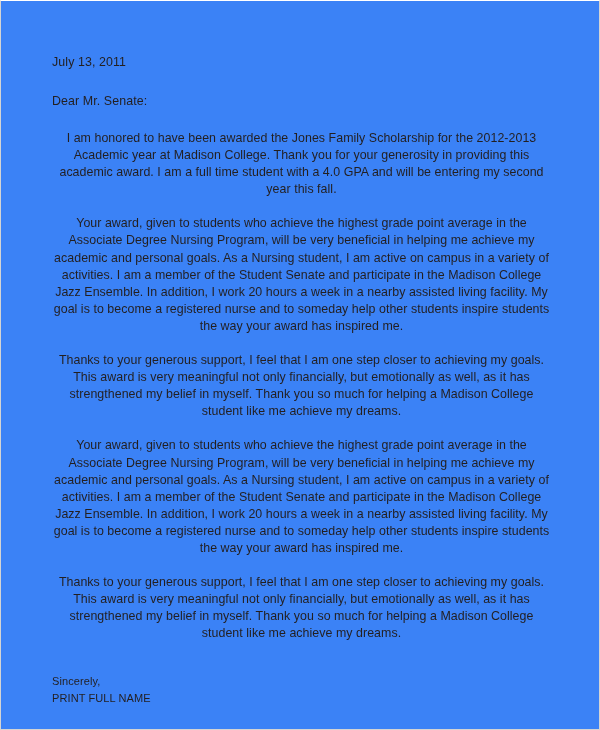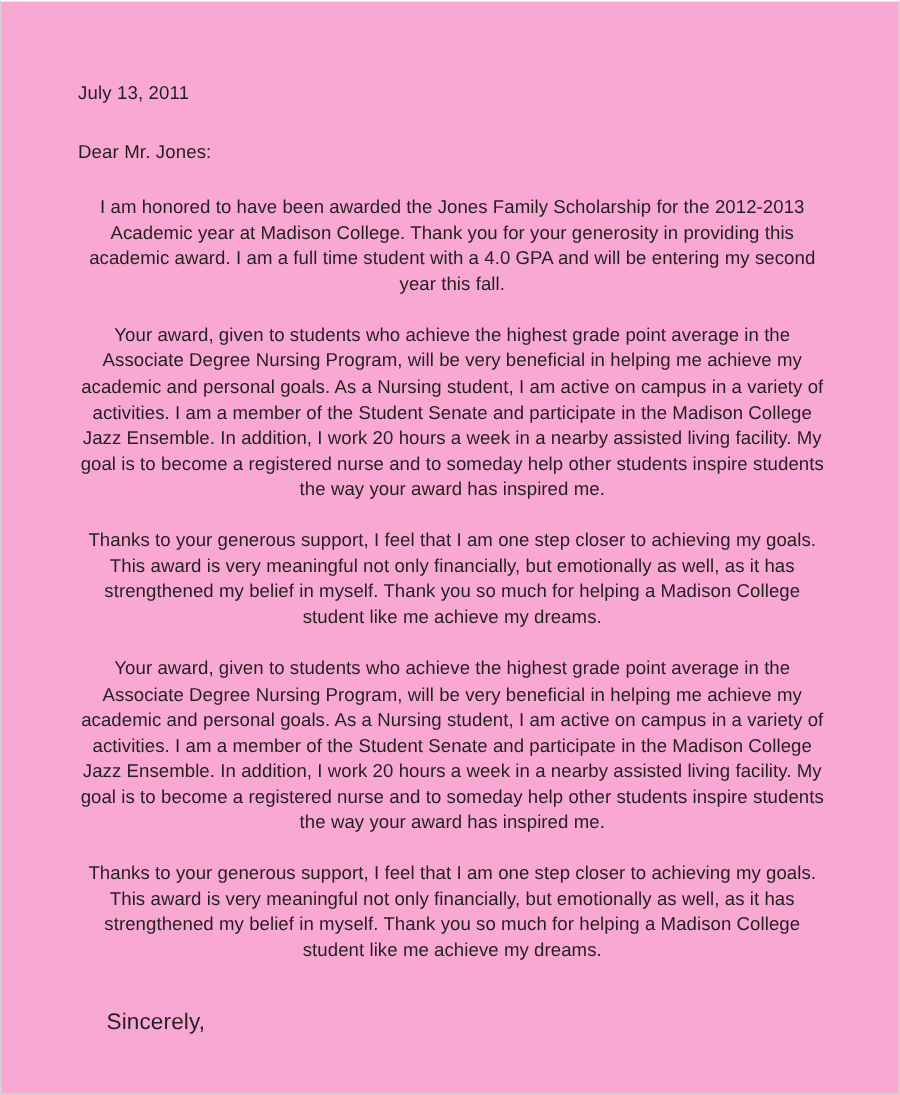--- a/index.html
+++ b/index.html
@@ -9,21 +9,21 @@
   }
   body {
     font-family: "Liberation Sans", sans-serif;
     -webkit-font-smoothing: antialiased;
   }
   .page {
     position: relative;
     width: 600px;
     height: 730px;
     box-sizing: border-box;
-    background: #f9a8d4;
+    background: #3b82f6;
     border-left: 1px solid #d4d4d4;
     border-right: 1px solid #d4d4d4;
     border-bottom: 1px solid #d4d4d4;
     border-top: 1px solid #ffffff;
     overflow: hidden;
   }
   .letter {
     position: absolute;
     left: 51px;
     top: 53px;
@@ -53,45 +53,45 @@
     margin: 0 0 17px 0;
     text-align: center;
   }
   .para:last-child {
     margin-bottom: 0;
   }
   .closing {
     margin-top: 31px;
   }
   .closing-line {
-    font-size: 15px;
+    font-size: 11px;
     line-height: 17px;
     color: #231f20;
     letter-spacing: 0.1px;
-    margin-left: 19px;
   }
 </style>
 </head>
 <body>
 
 <div class="page">
 
   <div class="letter">
 
     <div class="date-line">July 13, 2011</div>
 
-    <div class="salutation">Dear Mr. Jones:</div>
+    <div class="salutation">Dear Mr. Senate:</div>
 
     <div class="body-block">
       <p class="para">I am honored to have been awarded the Jones Family Scholarship for the 2012-2013 Academic year at Madison College. Thank you for your generosity in providing this academic award. I am a full time student with a 4.0 GPA and will be entering my second year this fall.</p>
       <p class="para">Your award, given to students who achieve the highest grade point average in the Associate Degree Nursing Program, will be very beneficial in helping me achieve my academic and personal goals. As a Nursing student, I am active on campus in a variety of activities. I am a member of the Student Senate and participate in the Madison College Jazz Ensemble. In addition, I work 20 hours a week in a nearby assisted living facility. My goal is to become a registered nurse and to someday help other students inspire students the way your award has inspired me.</p>
       <p class="para">Thanks to your generous support, I feel that I am one step closer to achieving my goals. This award is very meaningful not only financially, but emotionally as well, as it has strengthened my belief in myself. Thank you so much for helping a Madison College student like me achieve my dreams.</p>
       <p class="para">Your award, given to students who achieve the highest grade point average in the Associate Degree Nursing Program, will be very beneficial in helping me achieve my academic and personal goals. As a Nursing student, I am active on campus in a variety of activities. I am a member of the Student Senate and participate in the Madison College Jazz Ensemble. In addition, I work 20 hours a week in a nearby assisted living facility. My goal is to become a registered nurse and to someday help other students inspire students the way your award has inspired me.</p>
       <p class="para">Thanks to your generous support, I feel that I am one step closer to achieving my goals. This award is very meaningful not only financially, but emotionally as well, as it has strengthened my belief in myself. Thank you so much for helping a Madison College student like me achieve my dreams.</p>
     </div>
 
     <div class="closing">
       <div class="closing-line">Sincerely,</div>
+      <div class="closing-line">PRINT FULL NAME</div>
     </div>
 
   </div>
 
 </div>
 
 </body></html>

